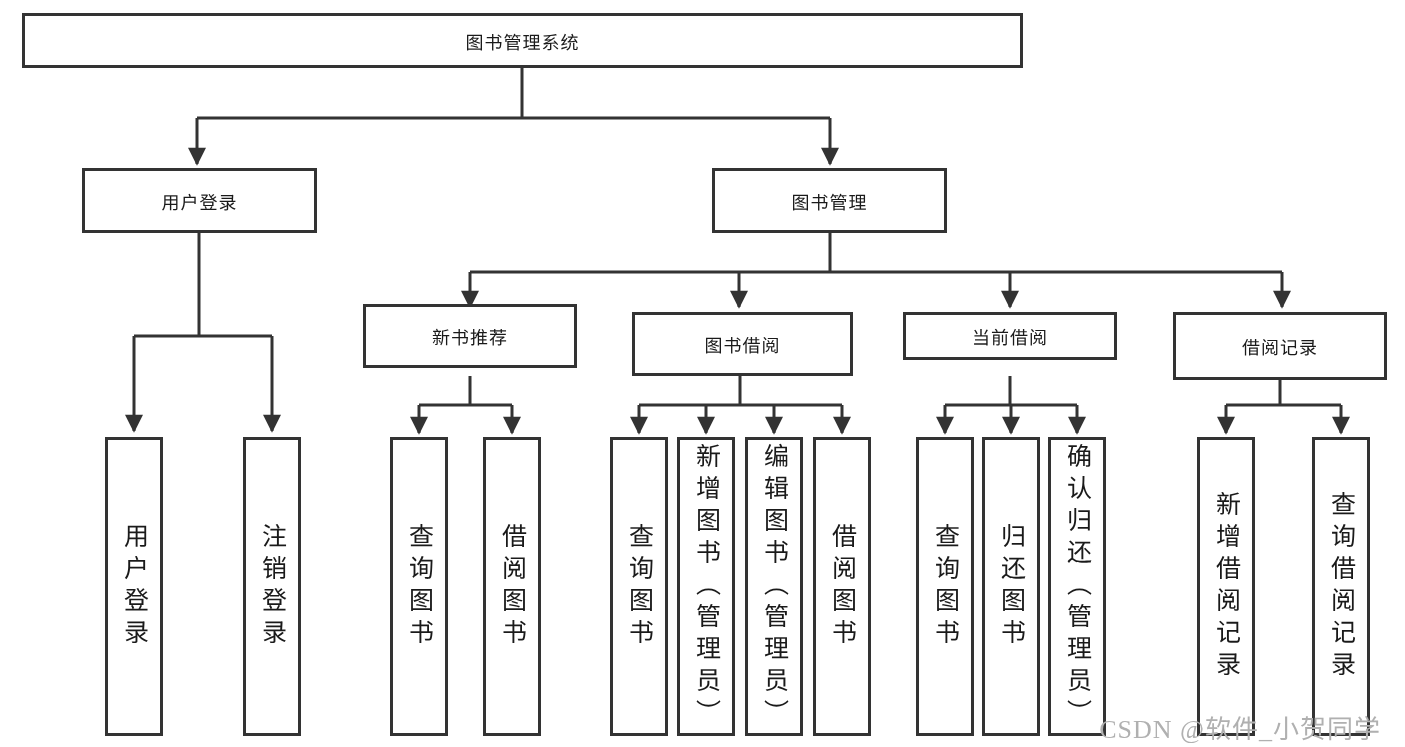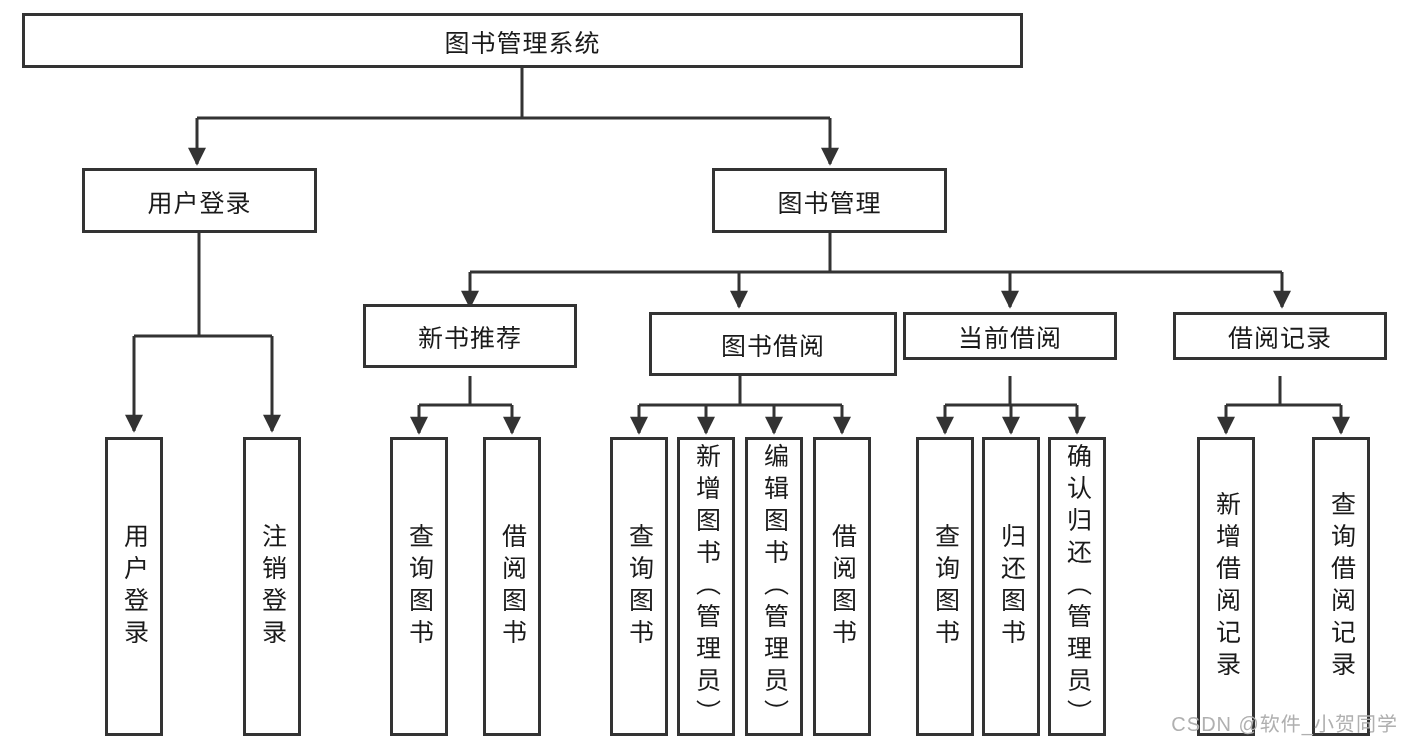--- a/index.html
+++ b/index.html
@@ -22,21 +22,21 @@
     pointer-events: none;
   }
   .hbox {
     position: absolute;
     box-sizing: border-box;
     border: 3px solid #333333;
     background: #ffffff;
     display: flex;
     align-items: center;
     justify-content: center;
-    font-size: 25px;
+    font-size: 18px;
     letter-spacing: 1px;
     color: #1a1a1a;
     z-index: 2;
   }
   .vbox {
     position: absolute;
     box-sizing: border-box;
     border: 3px solid #333333;
     background: #ffffff;
     width: 58px;
@@ -51,27 +51,28 @@
     writing-mode: vertical-rl;
     text-orientation: mixed;
     font-size: 25px;
     letter-spacing: 7px;
     color: #1a1a1a;
     line-height: 1;
     white-space: nowrap;
   }
   #watermark {
     position: absolute;
-    right: 7px;
+    right: 24px;
     top: 708px;
-    font-size: 20px;
+    font-size: 26px;
     letter-spacing: 1px;
     color: #b0b0b0;
     z-index: 5;
     white-space: nowrap;
+    font-family: Liberation Serif, serif;
   }
 </style>
 </head>
 <body>
 
 <div id="canvas">
 
   <svg id="connectors" viewBox="0 0 1405 747" xmlns="http://www.w3.org/2000/svg">
     <defs>
       <marker id="arw" viewBox="0 0 10 10" refX="9" refY="5" markerWidth="9" markerHeight="6" orient="auto-start-reverse">
@@ -122,27 +123,27 @@
   <div class="hbox" style="left:82px; top:168px; width:235px; height:65px;">
     <span>用户登录</span>
   </div>
   <div class="hbox" style="left:712px; top:168px; width:235px; height:65px;text-align:right;">
     <span>图书管理</span>
   </div>
 
   <div class="hbox" style="left:363px; top:304px; width:214px; height:64px;">
     <span>新书推荐</span>
   </div>
-  <div class="hbox" style="left:632px; top:312px; width:248px; height:64px;margin-left:17px;">
+  <div class="hbox" style="left:632px; top:312px; width:221px; height:64px;">
     <span>图书借阅</span>
   </div>
   <div class="hbox" style="left:903px; top:312px; width:214px; height:48px;">
     <span>当前借阅</span>
   </div>
-  <div class="hbox" style="left:1173px; top:312px; width:214px; height:48px;">
+  <div class="hbox" style="left:1173px; top:312px; width:214px; height:68px;">
     <span>借阅记录</span>
   </div>
 
   <div class="vbox" style="left:105px;">
     <span>用户登录</span>
   </div>
   <div class="vbox" style="left:243px;">
     <span>注销登录</span>
   </div>
 

